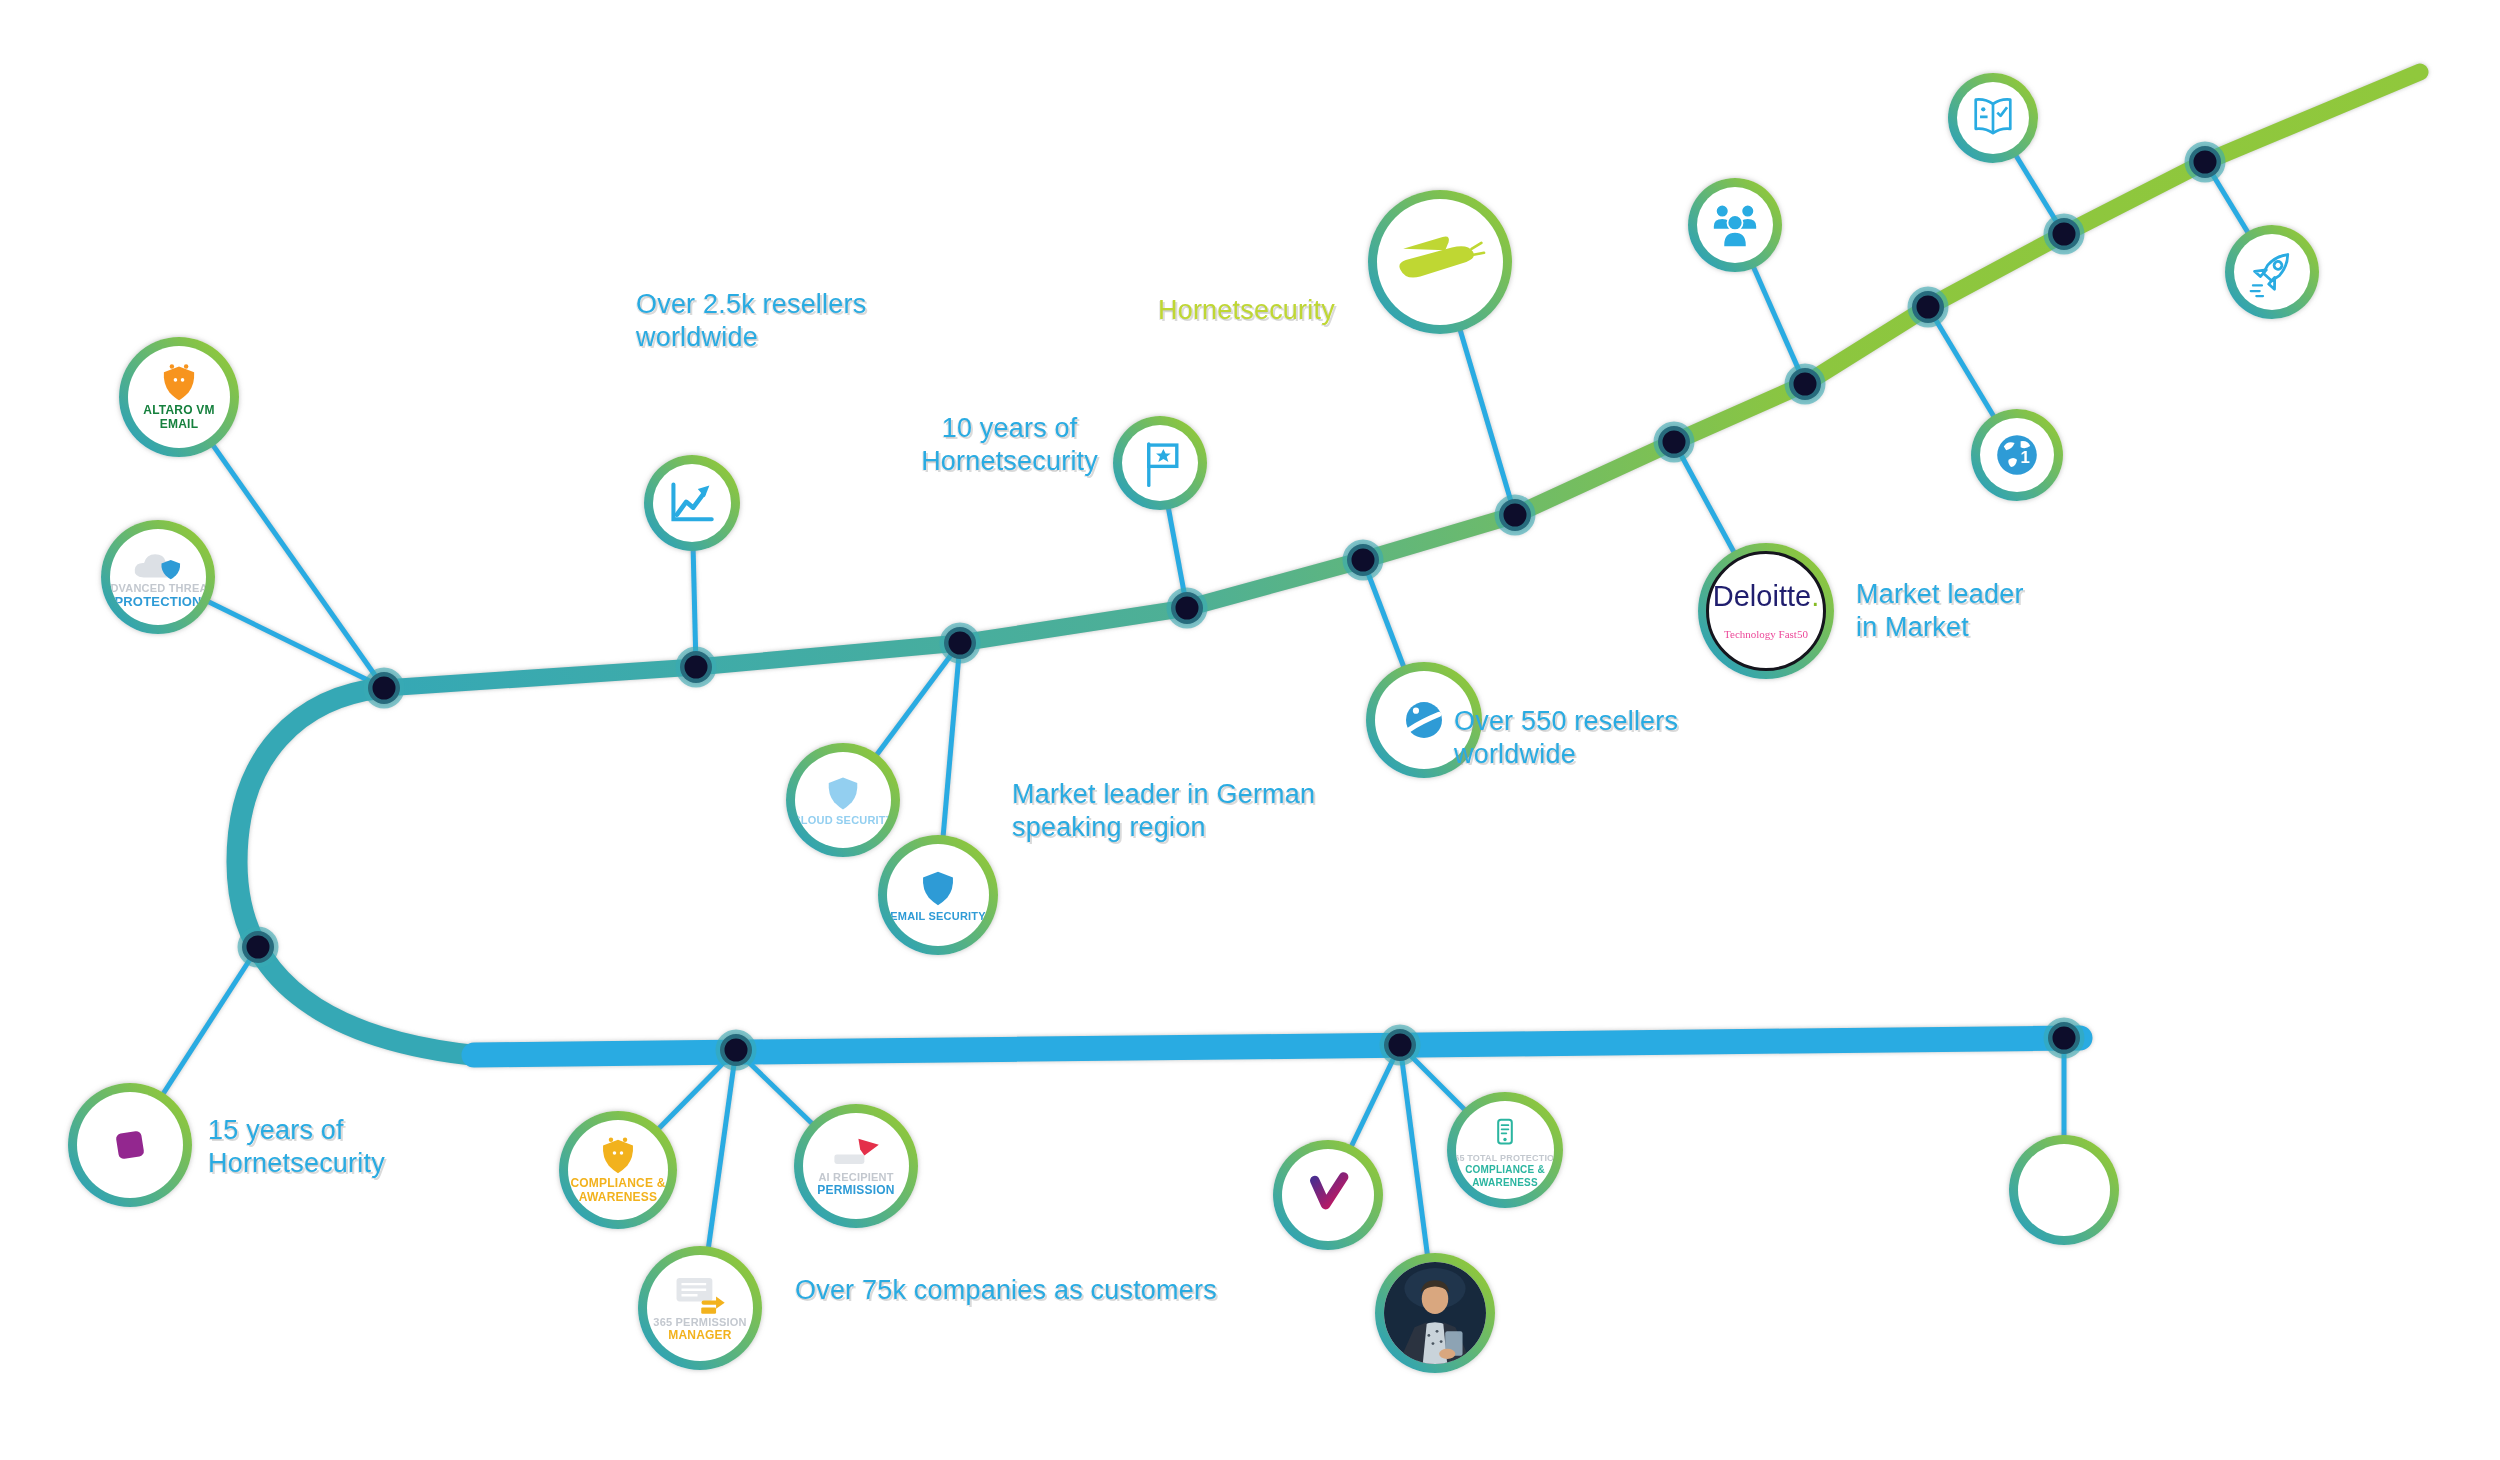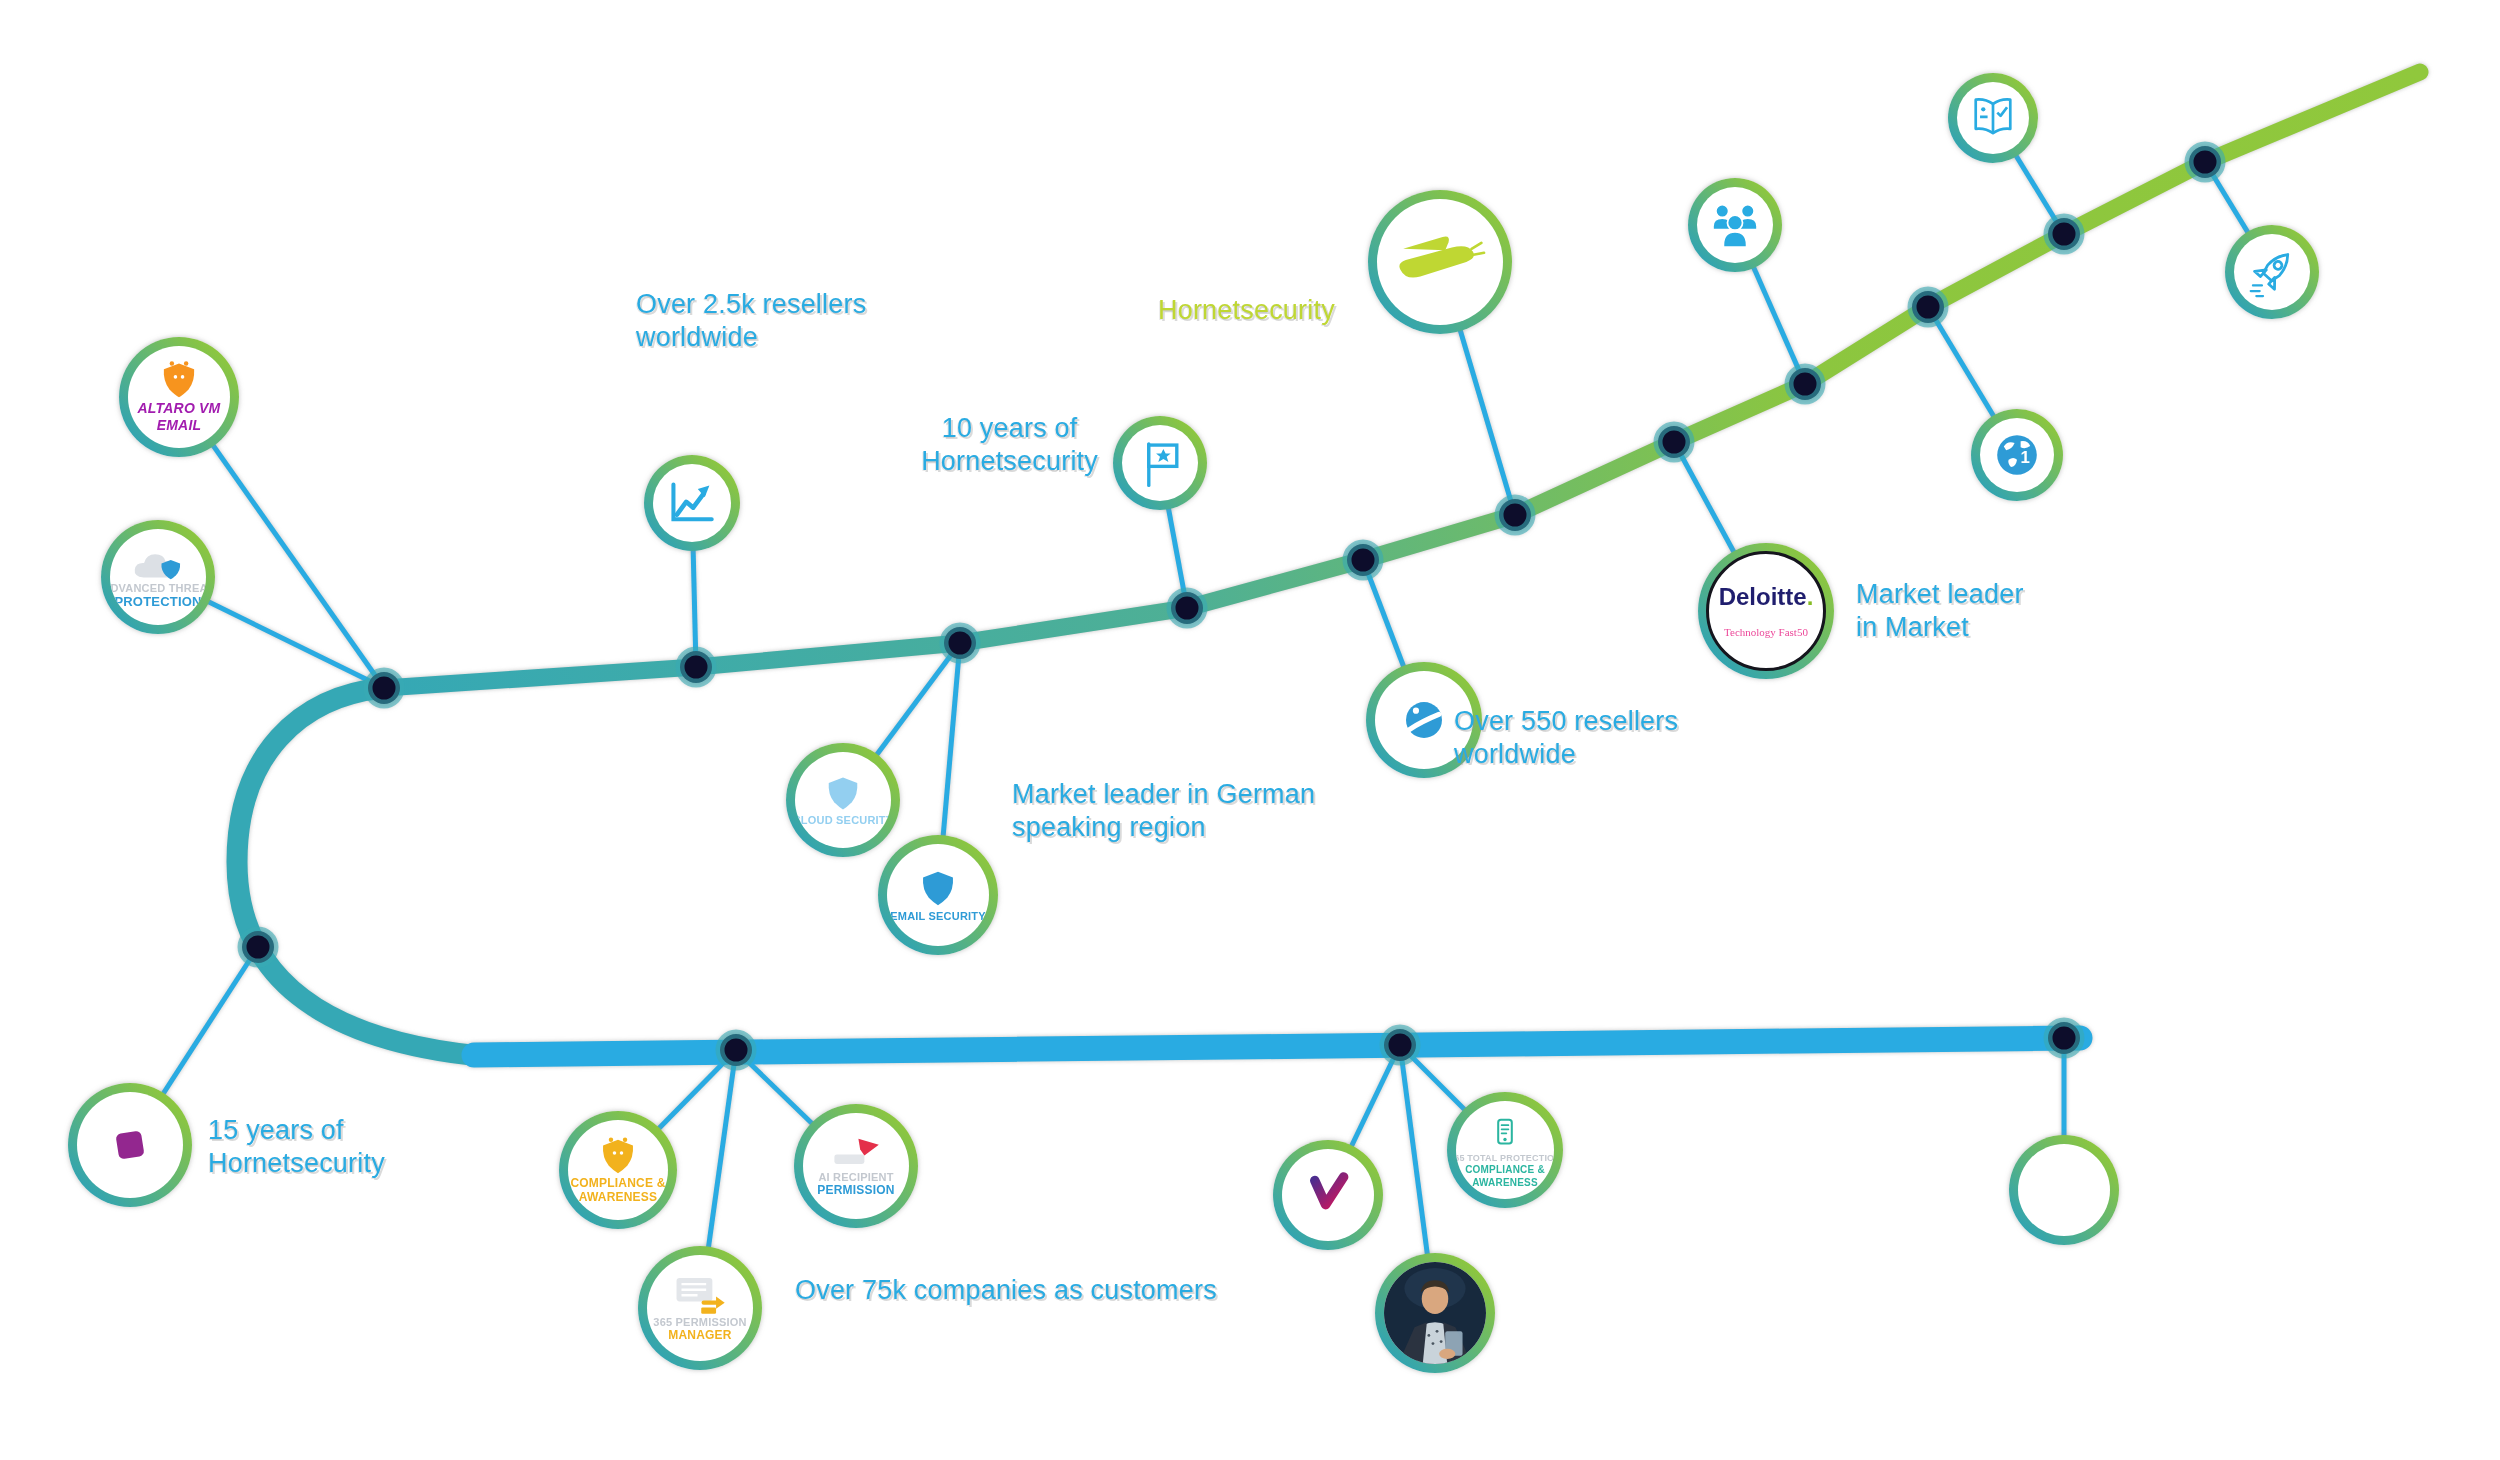--- a/index.html
+++ b/index.html
@@ -9,29 +9,29 @@
   .label{position:absolute;font-weight:normal;color:#29ABE2;font-size:27px;line-height:1.22;
          letter-spacing:.2px;white-space:nowrap;
          text-shadow:2px 2px 0 rgba(150,150,150,.35),-1px 1px 0 rgba(150,150,150,.22);}
   .label.lime{color:#BFD733;}
   .badge{position:absolute;border-radius:50%;background:linear-gradient(45deg,#2FA3B4 12%,#8CC63F 85%);
          box-shadow:0 0 5px rgba(140,140,140,.55);}
   .badge .inner{position:absolute;inset:9px;background:#fff;border-radius:50%;
          display:flex;flex-direction:column;align-items:center;justify-content:center;
          gap:1px;overflow:hidden;text-align:center;}
   .cap{font-weight:bold;line-height:1.12;letter-spacing:.2px;white-space:nowrap;}
-  .c-orange{color:#a21caf;font-size:14px;font-style:italic;}
+  .c-orange{color:#15803d;font-size:12px;}
   .c-gray{color:#C3C8CF;font-size:11px;}
   .c-blue{color:#2E9BD6;font-size:13px;}
   .c-lightblue{color:#93CFF0;font-size:11px;}
   .c-yellow{color:#F2B21D;font-size:12px;}
   .c-teal{color:#2BB5A0;font-size:10px;}
   .c-gray-sm{color:#C3C8CF;font-size:9px;}
   .deloitte .inner{border:3px solid #15151d;inset:8px;}
-  .dl-title{font-weight:bold;font-size:24px;color:#201E6E;line-height:1;}
+  .dl-title{font-weight:normal;font-size:29px;color:#201E6E;line-height:1;}
   .dl-dot{color:#86BC25;}
   .dl-sub{font-family:"Liberation Serif",serif;font-size:11px;color:#ec4899;margin-top:16px;}
   .photo .inner{inset:9px;padding:0;display:block;}
   .photo svg{width:100%;height:100%;display:block;}
 </style>
 </head>
 <body>
 
 <div class="stage">
 

